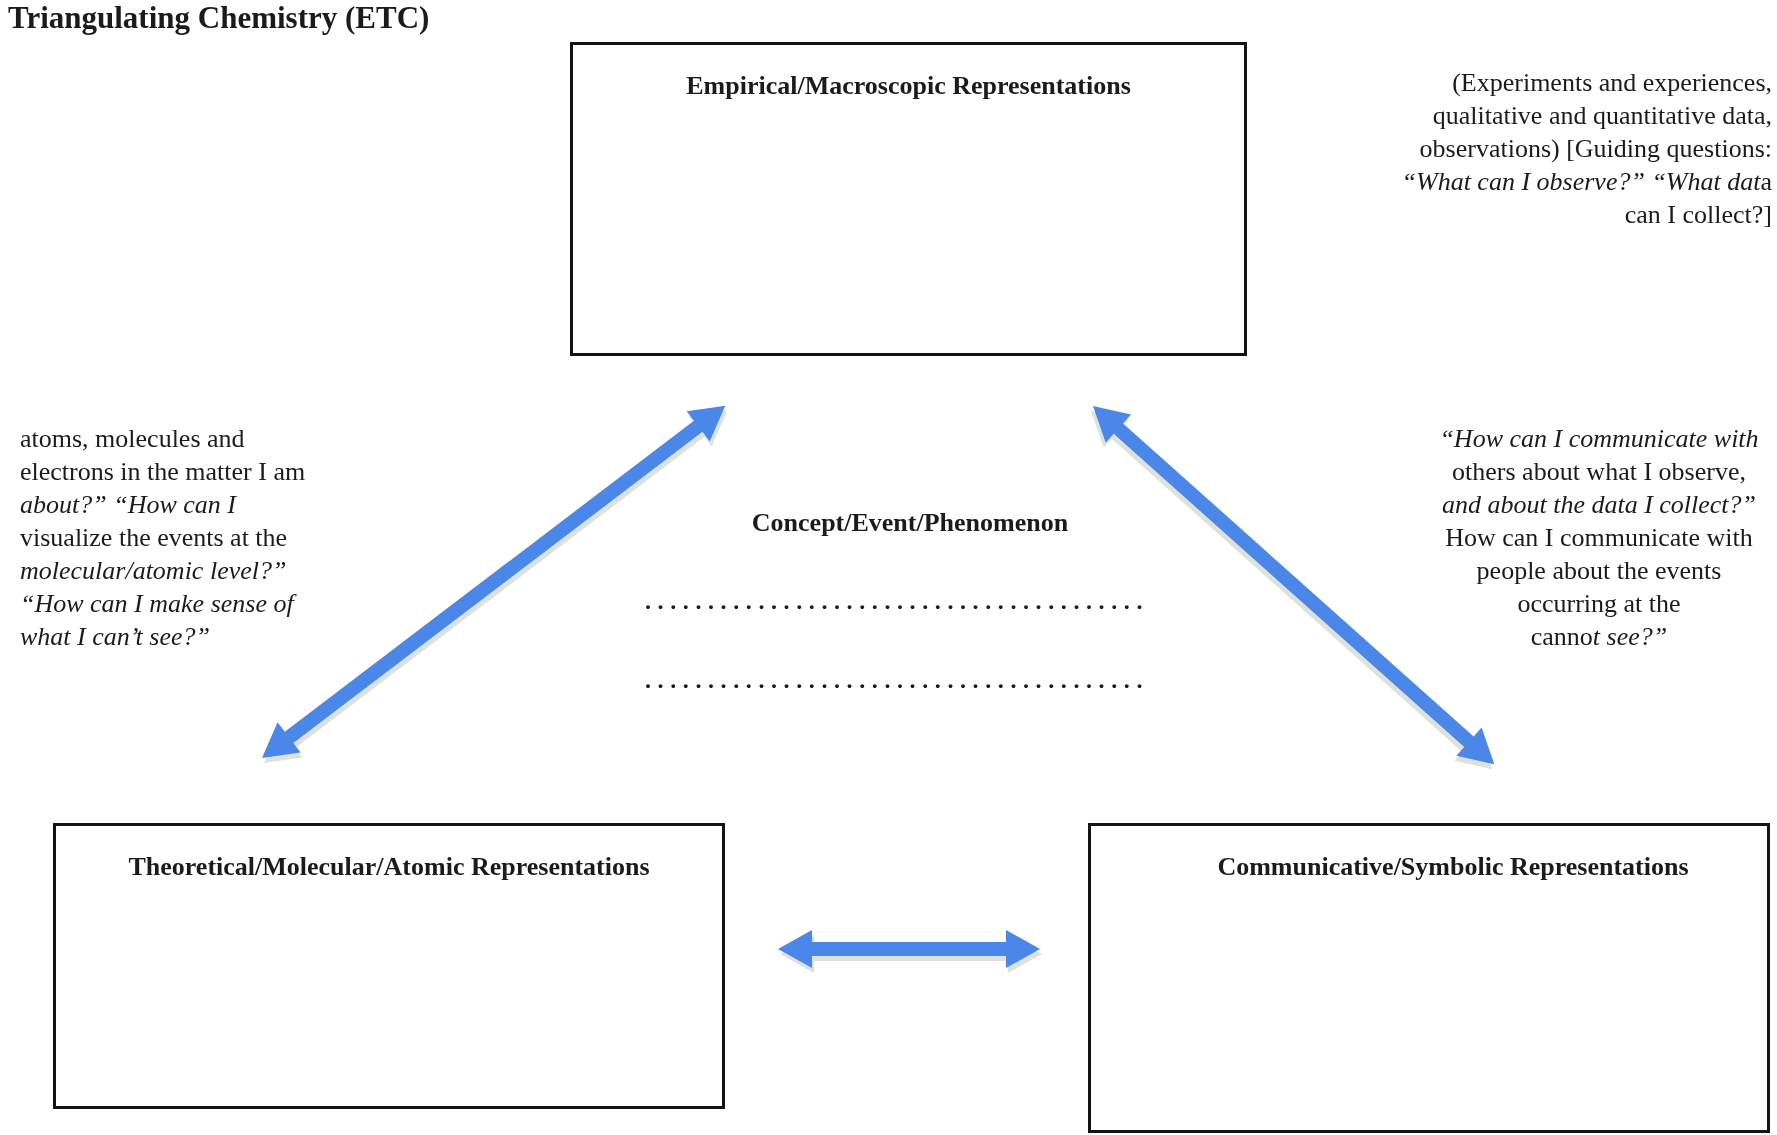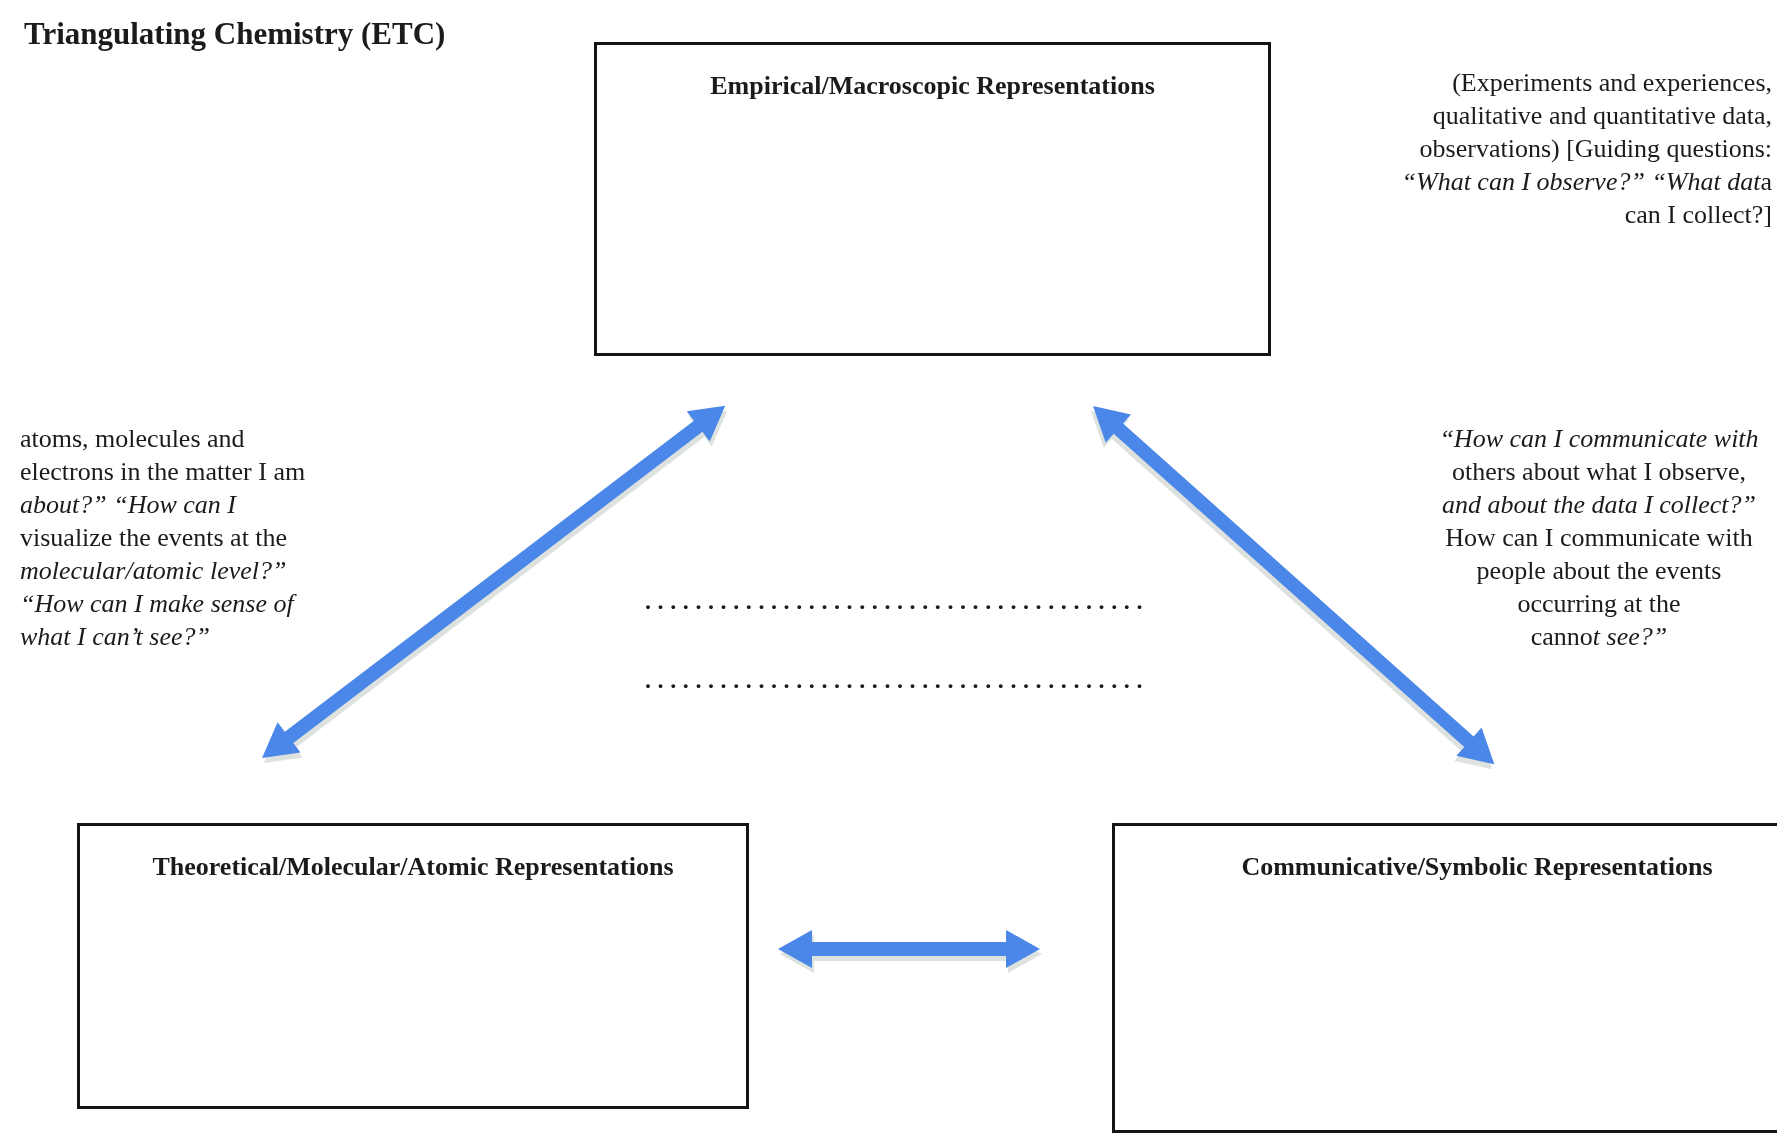--- a/index.html
+++ b/index.html
@@ -12,36 +12,35 @@
   .canvas{
     position:relative;
     width:1777px;height:1135px;
     background:#ffffff;
     overflow:hidden;
     font-family:"Liberation Serif", serif;
     color:var(--text);
   }
   .diagram-title{
     position:absolute;left:8px;top:0px;
-    font-size:31px;font-weight:700;margin:16px;
+    font-size:31px;font-weight:700;margin:0;
     letter-spacing:0px;
     text-align:right;
   }
   svg.arrows{
     position:absolute;left:0;top:0;width:1777px;height:1135px;
     pointer-events:none;
   }
   svg .sh{fill:var(--arrow-shadow);}
   svg .ar{fill:var(--arrow);}
   .box{
     position:absolute;
     border:3px solid var(--border);
     background:#ffffff;
     box-sizing:border-box;
-    margin-left:24px;
   }
   .box-empirical{left:570px;top:42px;width:677px;height:314px;}
   .box-theoretical{left:53px;top:823px;width:672px;height:286px;}
   .box-communicative{left:1088px;top:823px;width:682px;height:310px;padding-left:48px;}
   .box-title{
     padding-top:26px;
     text-align:center;
     font-size:26px;font-weight:700;
     white-space:nowrap;
   }
@@ -106,20 +105,21 @@
   </div>
 
   <div class="box box-theoretical">
     <div class="box-title">Theoretical/Molecular/Atomic Representations</div>
   </div>
 
   <div class="box box-communicative">
     <div class="box-title">Communicative/Symbolic Representations</div>
   </div>
 
+  <div class="center-label">Concept/Event/Phenomenon</div>
   <div class="dots dots-1">........................................</div>
   <div class="dots dots-2">........................................</div>
 
   <div class="note note-empirical">
       <div class="line"><span>(Experiments and experiences,</span></div>
       <div class="line"><span>qualitative and quantitative data,</span></div>
       <div class="line"><span>observations) [Guiding questions:</span></div>
       <div class="line"><span class="it">“What can I observe?” “What dat</span><span>a</span></div>
       <div class="line"><span>can I collect?]</span></div>
     </div>

